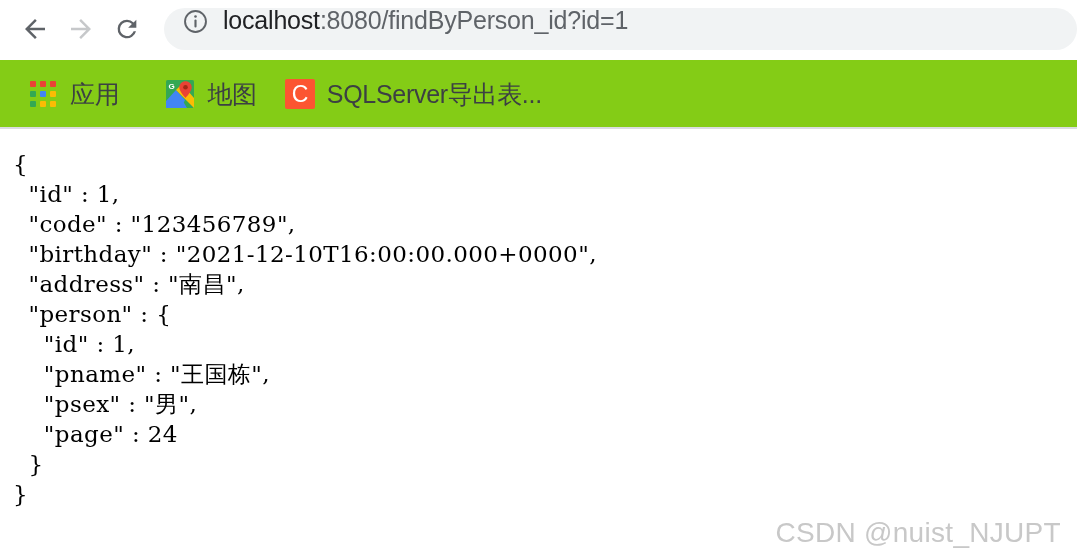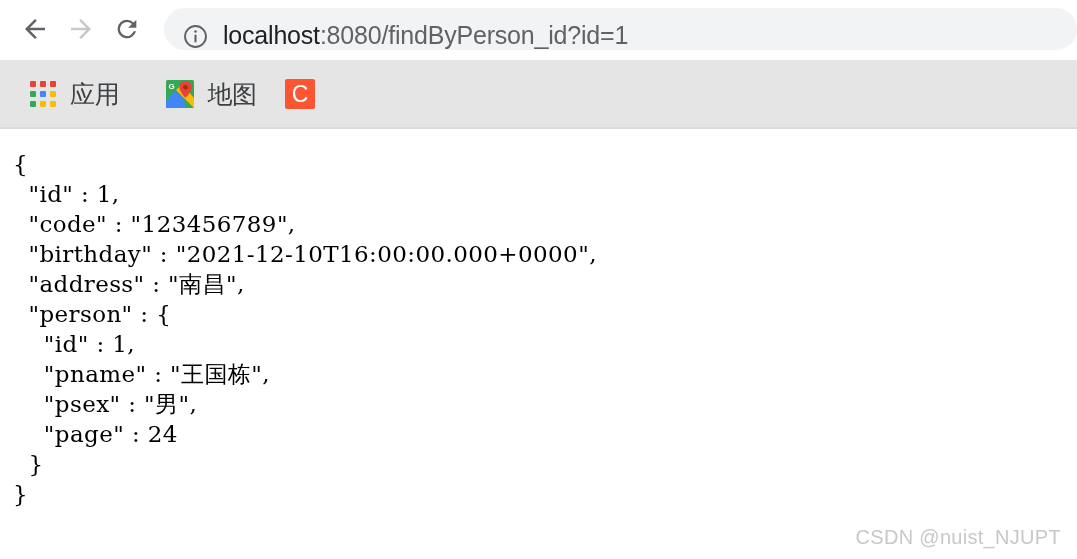--- a/index.html
+++ b/index.html
@@ -37,21 +37,21 @@
   .navbtn svg { display: block; }
 
   .omnibox {
     margin-left: 14px;
     height: 42px;
     flex: 1 1 auto;
     max-width: 1045px;
     background: #f1f3f4;
     border-radius: 21px;
     display: flex;
-    align-items: flex-end;
+    align-items: flex-start;
     padding: 0 16px 0 18px;
     cursor: text;
   }
   .info-icon { flex: 0 0 auto; display: flex; align-items: center; margin-right: 14px; }
   .url-text {
     font-family: "Liberation Sans", sans-serif;
     font-size: 25px;
     letter-spacing: -0.2px;
     white-space: nowrap;
     overflow: hidden;
@@ -59,21 +59,21 @@
     padding-bottom: 2px;
   }
   .url-host { color: #202124; }
   .url-rest { color: #5f6368; }
 
   
   .bookmarks {
     position: absolute;
     top: 60px; left: 0;
     width: 1077px; height: 68px;
-    background: #e5e5e5;
+    background: #84cc16;
     display: flex;
     align-items: center;
     padding-left: 18px;
   }
   .bm {
     display: flex;
     align-items: center;
     height: 44px;
     padding: 0 9px;
     border-radius: 4px;
@@ -133,21 +133,21 @@
     color: #000000;
     white-space: pre;
     letter-spacing: 0.4px;
   }
 
   .watermark {
     position: absolute;
     right: 16px;
     bottom: 10px;
     font-family: "Liberation Sans", sans-serif;
-    font-size: 20px;
+    font-size: 28px;
     color: #c8c8c8;
     letter-spacing: 0.3px;
     white-space: nowrap;
   }
 </style>
 </head>
 <body>
 
 <div id="browser">
 
@@ -227,20 +227,21 @@
 
     <span class="bm-gap"></span>
 
     <div class="bm">
       <span class="bm-ico">
         <svg width="30" height="30" viewBox="0 0 30 30">
           <rect x="0" y="0" width="30" height="30" rx="2" fill="#fc5531"></rect>
           <text x="15" y="23" text-anchor="middle" font-family="Liberation Sans, sans-serif" font-size="23" fill="#ffffff">C</text>
         </svg>
       </span>
+      <span class="bm-label">SQLServer导出表...</span>
     </div>
   </div>
 
   <div class="bm-separator"></div>
 
   <div class="page">
     <pre class="json-body">{
   "id" : 1,
   "code" : "123456789",
   "birthday" : "2021-12-10T16:00:00.000+0000",

